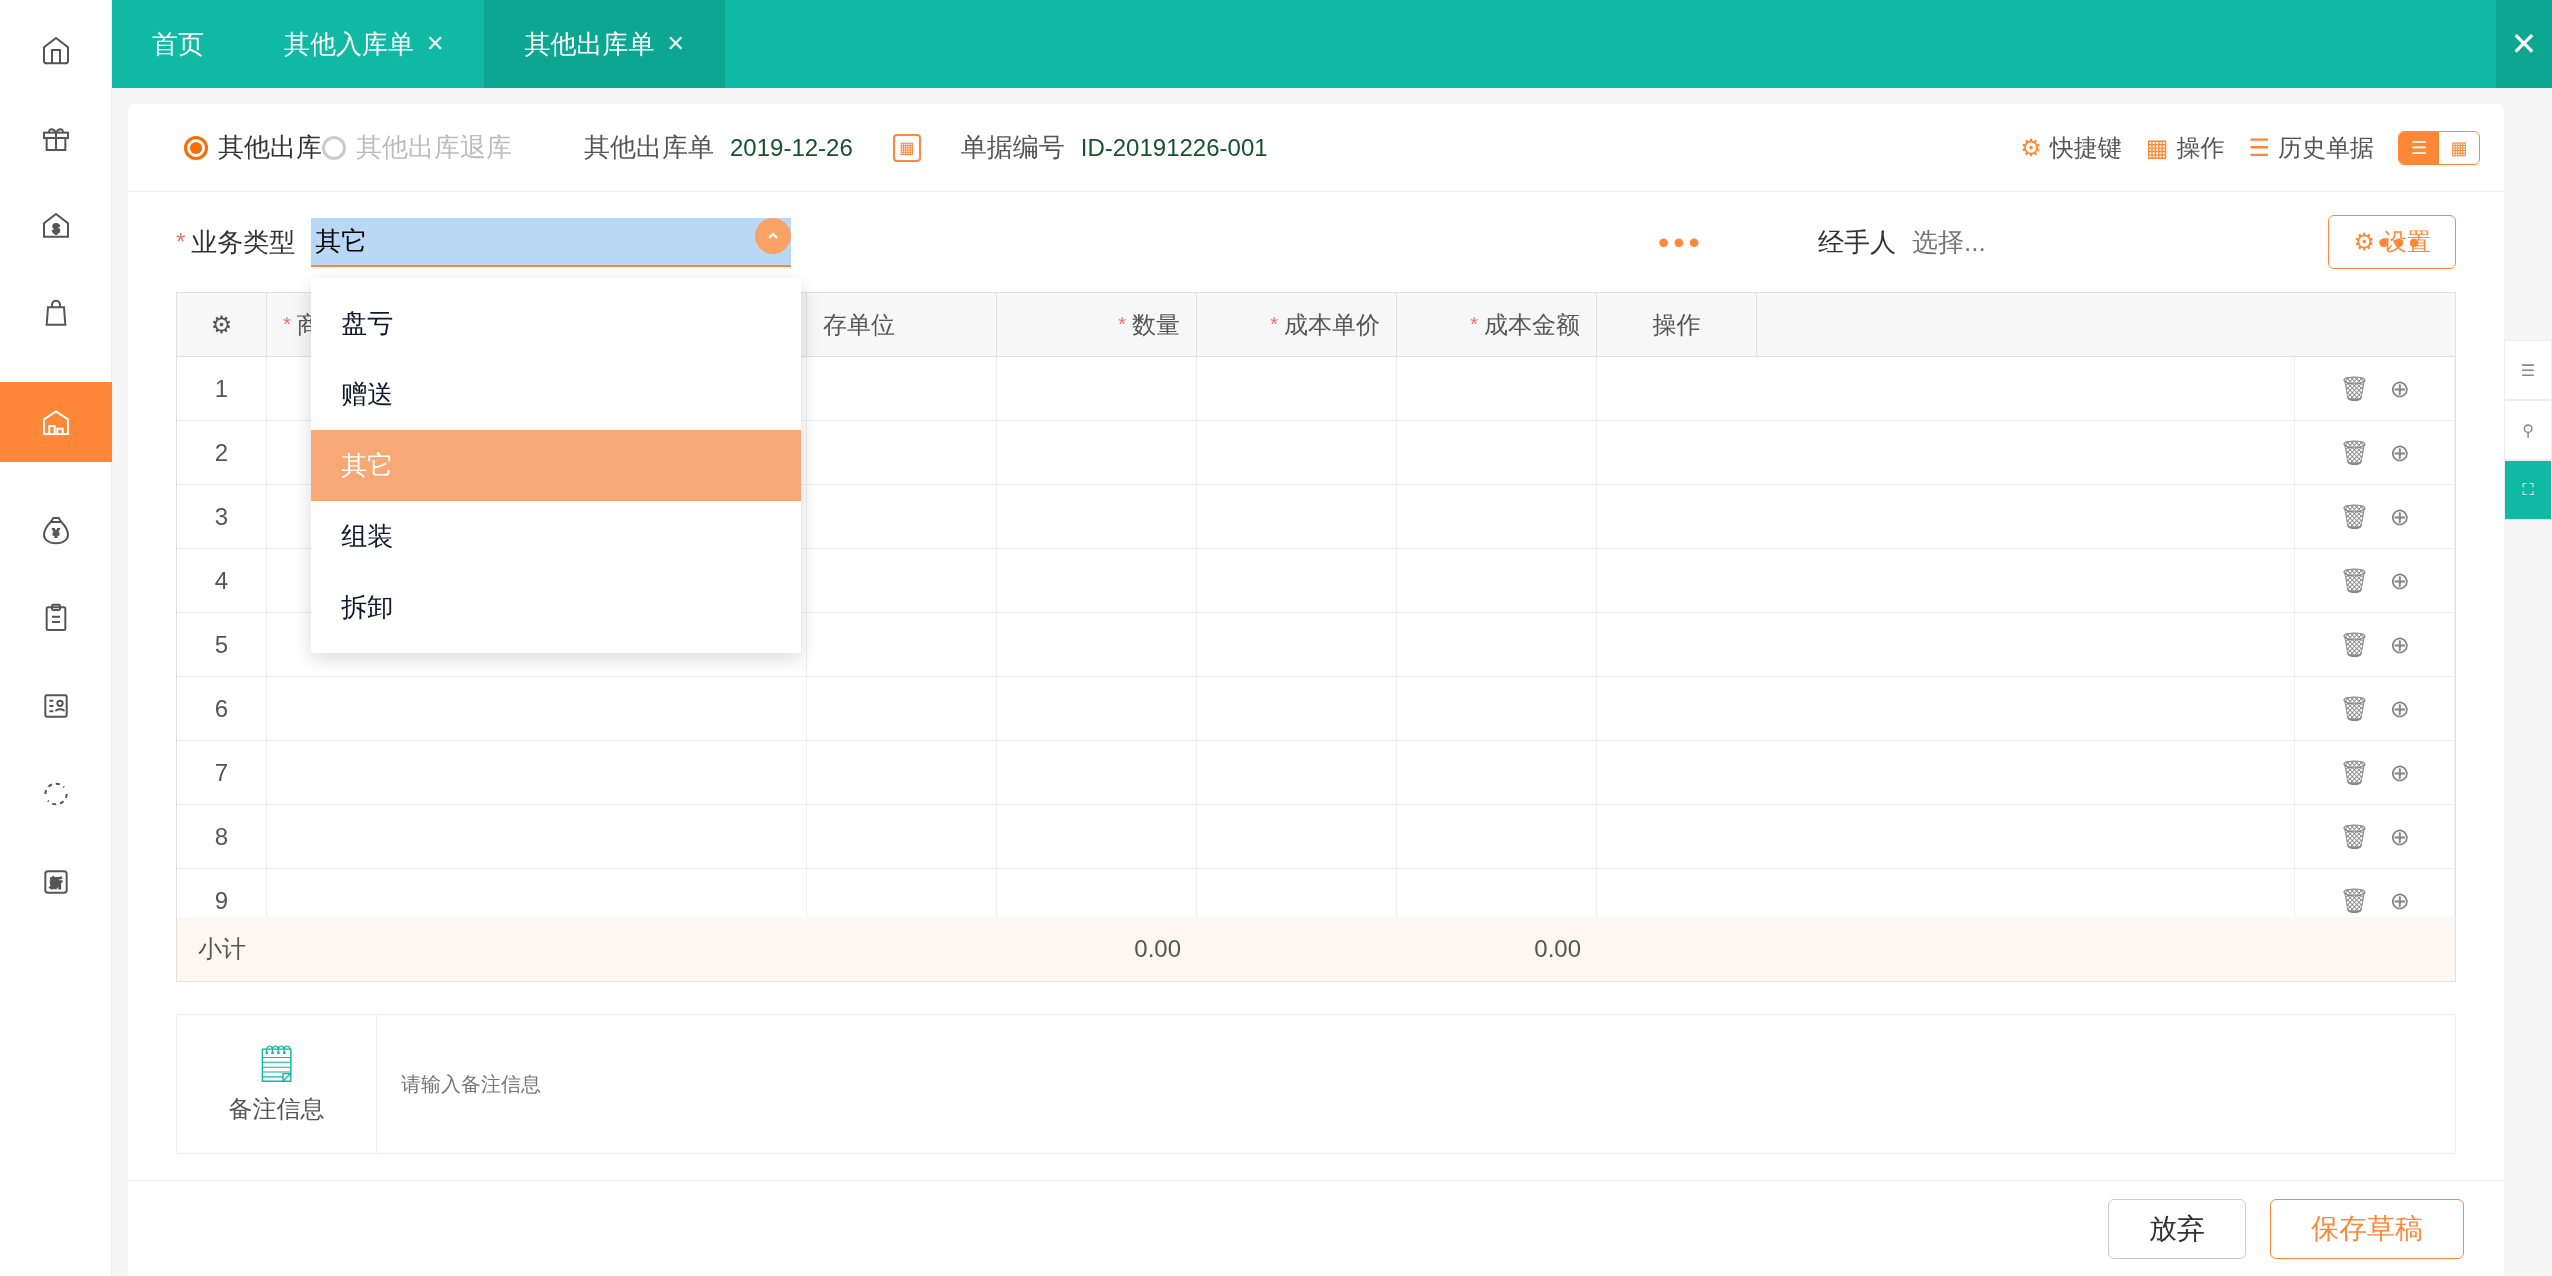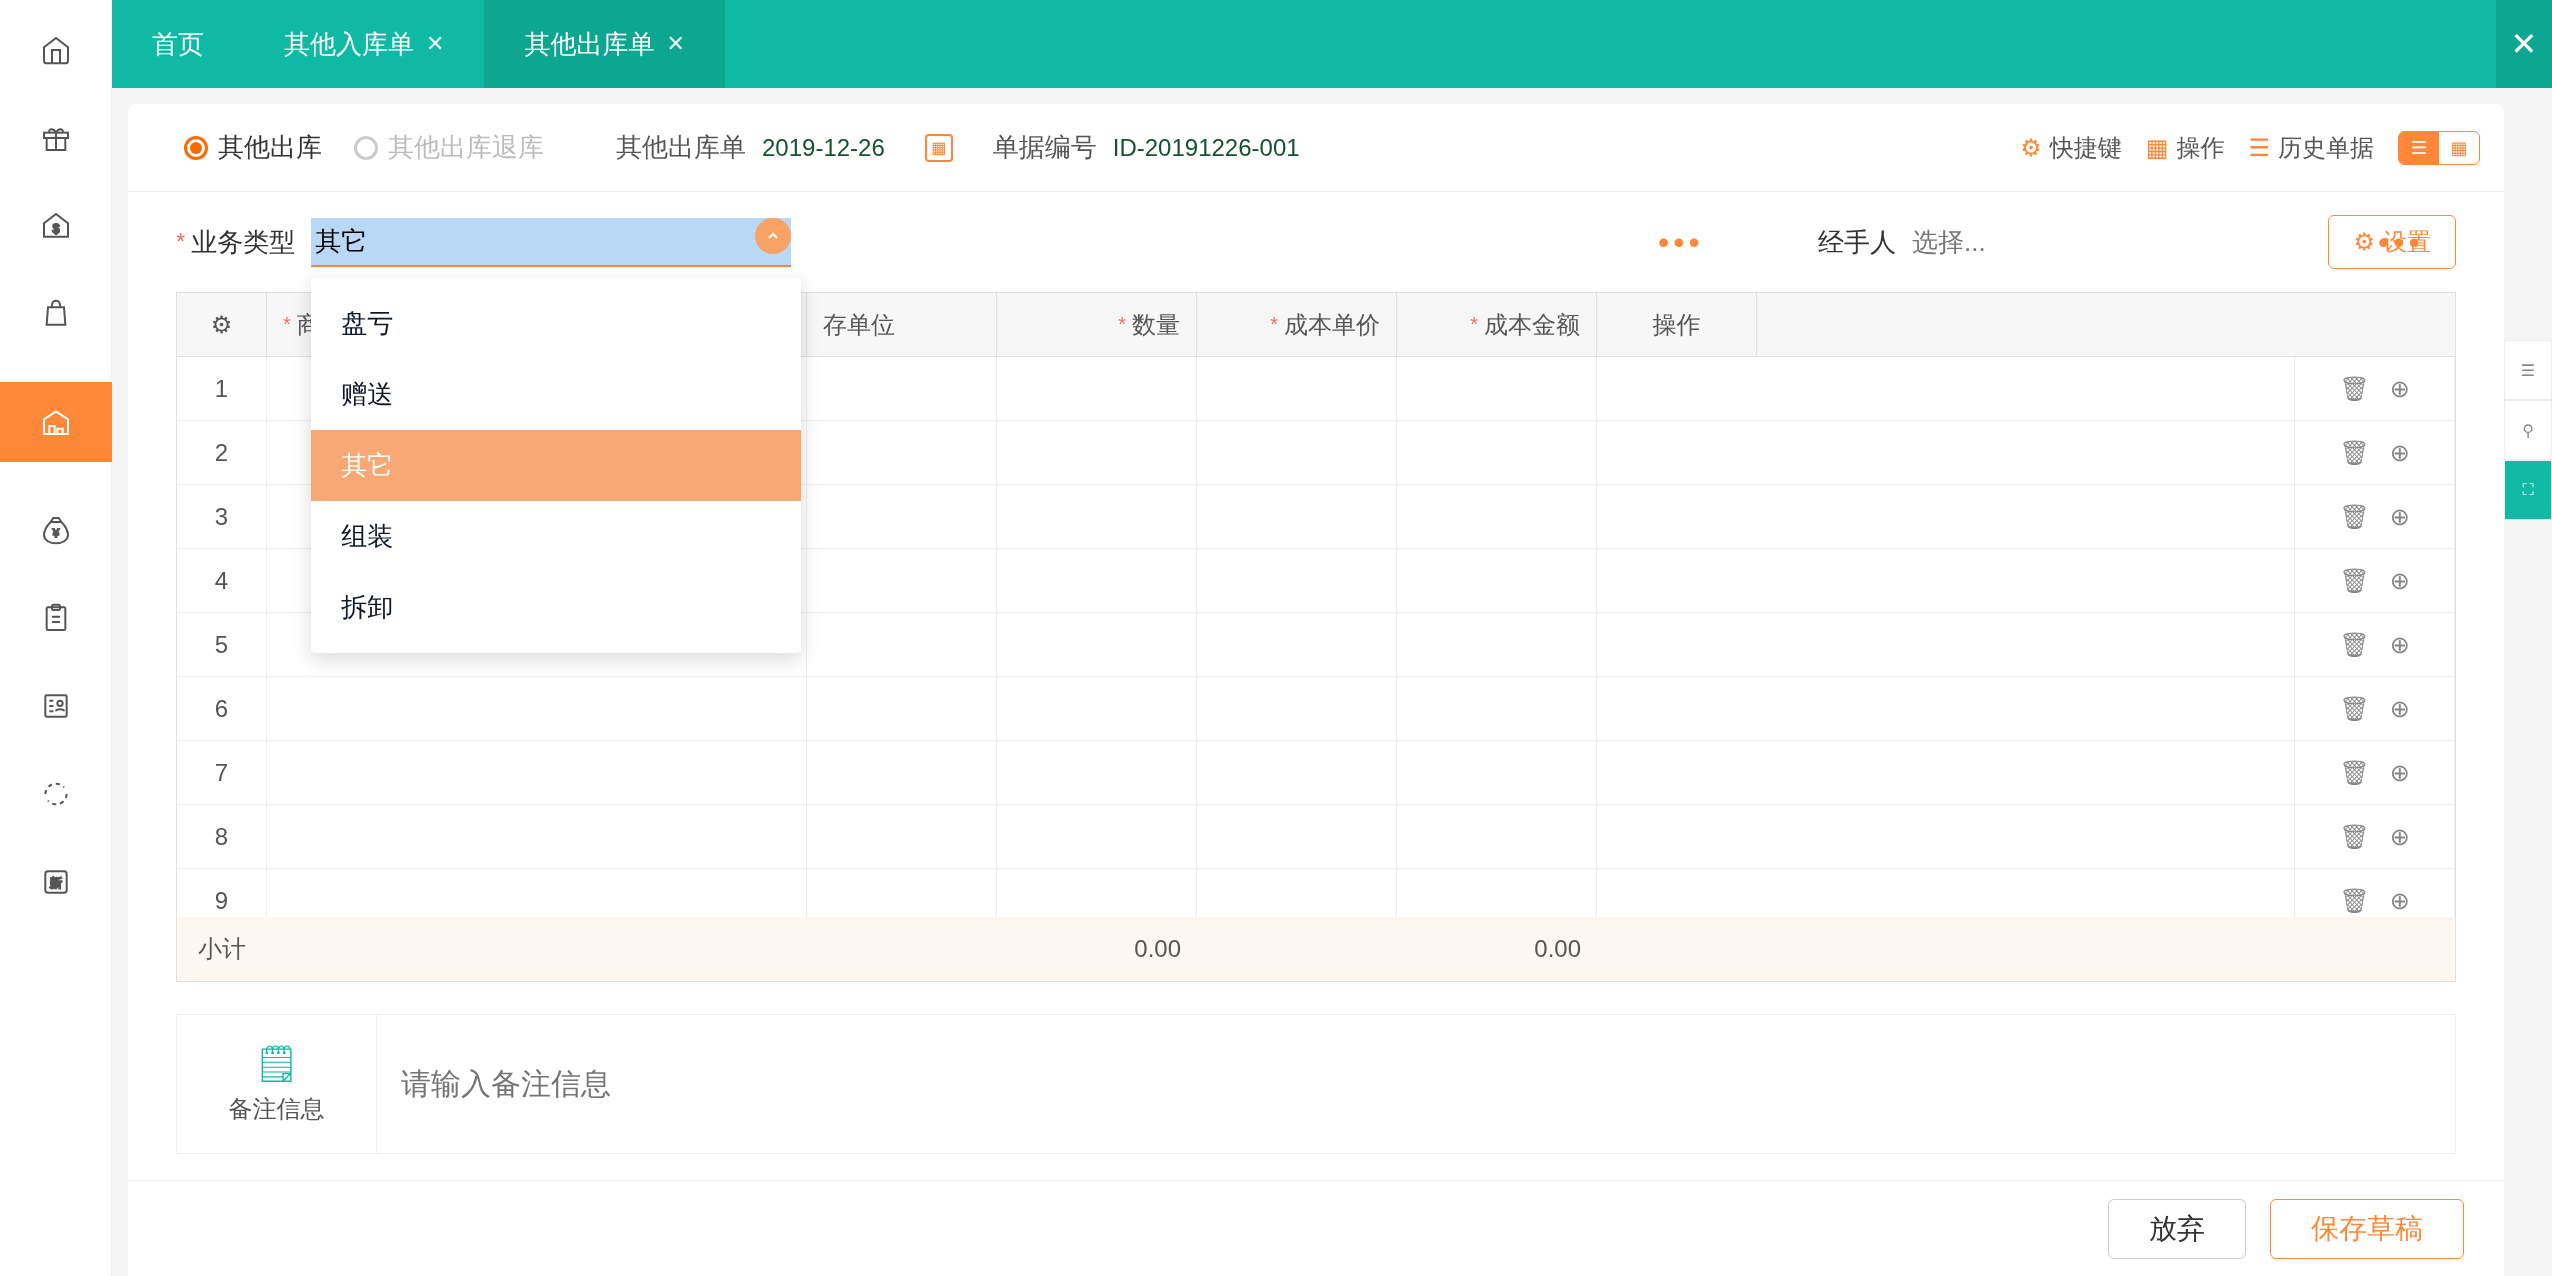--- a/index.html
+++ b/index.html
@@ -16,21 +16,21 @@
 .tab { padding: 0 40px; display: flex; align-items: center; color: #fff; font-size: 26px; gap: 12px; cursor: pointer; }
 .tab.active { background: #0da690; }
 .tab .close-x { font-size: 22px; opacity: 0.9; }
 .tab-bar .close-btn { margin-left: auto; width: 56px; display: flex; align-items: center; justify-content: center; background: #0da690; color: #fff; font-size: 32px; cursor: pointer; }
 
 
 .main { position: absolute; left: 128px; top: 104px; right: 48px; bottom: 0; background: #fff; border-radius: 8px; display: flex; flex-direction: column; }
 
 
 .header-row { display: flex; align-items: center; height: 88px; padding: 0 24px; border-bottom: 1px solid #f0f0f0; }
-.mode-switch { display: flex; align-items: center; gap: 32px; padding: 16px 32px; margin-right: 40px; }
+.mode-switch { display: flex; align-items: center; padding: 16px 32px; margin-right: 40px; }
 .radio-opt { display: flex; align-items: center; gap: 10px; font-size: 26px; cursor: pointer; }
 .radio-circle { width: 24px; height: 24px; border-radius: 50%; border: 3px solid #ccc; display: inline-flex; align-items: center; justify-content: center; }
 .radio-opt.checked .radio-circle { border-color: #ff6a00; }
 .radio-opt.checked .radio-dot { width: 12px; height: 12px; border-radius: 50%; background: #ff6a00; }
 .radio-opt.checked { color: #333; }
 .radio-opt:not(.checked) { color: #bbb; }
 .field-label { font-size: 26px; color: #555; margin-right: 16px; }
 .field-val { font-size: 24px; color: #14532d; margin-right: 40px; text-align: center; }
 .cal-icon { width: 28px; height: 28px; border: 2px solid #ff8838; border-radius: 4px; display: inline-flex; align-items: center; justify-content: center; margin-right: 40px; color: #ff8838; font-size: 16px; }
 .header-actions { margin-left: auto; display: flex; align-items: center; gap: 24px; }
@@ -79,21 +79,21 @@
 .gear-th { justify-content: center; }
 .row-ops { gap: 20px; justify-content: center; }
 .row-ops .ic { color: #888; cursor: pointer; }
 .tfoot { display: flex; height: 64px; background: #fcf7f0; }
 .tfoot .td { border-right: none; font-size: 24px; color: #555; }
 
 
 .remarks { margin: 32px 48px 0; border: 1px solid #eee; display: flex; height: 140px; }
 .remarks-label { width: 200px; display: flex; flex-direction: column; align-items: center; justify-content: center; border-right: 1px solid #eee; gap: 8px; color: #555; font-size: 24px; }
 .remarks-label .ic { color: #0fb9a3; font-size: 36px; }
-.remarks-input { flex: 1; border: none; padding: 24px; font-size: 30px; color: #bbb; outline: none; resize: none; }
+.remarks-input { flex: 1; border: none; padding: 24px; font-size: 20px; color: #bbb; outline: none; resize: none; }
 
 
 .footer { position: absolute; left: 128px; right: 48px; bottom: 0; height: 96px; background: #fff; border-top: 1px solid #eee; display: flex; align-items: center; justify-content: flex-end; padding: 0 40px; gap: 24px; }
 .btn { height: 60px; padding: 0 40px; border-radius: 6px; font-size: 28px; display: flex; align-items: center; cursor: pointer; }
 .btn-default { border: 1px solid #ccc; color: #333; background: #fff; }
 .btn-outline { border: 1px solid #ff8838; color: #ff8838; background: #fff; }
 .btn-primary { background: #ff8838; color: #fff; gap: 10px; }
 .btn-primary .chev { font-size: 20px; }
 
 

